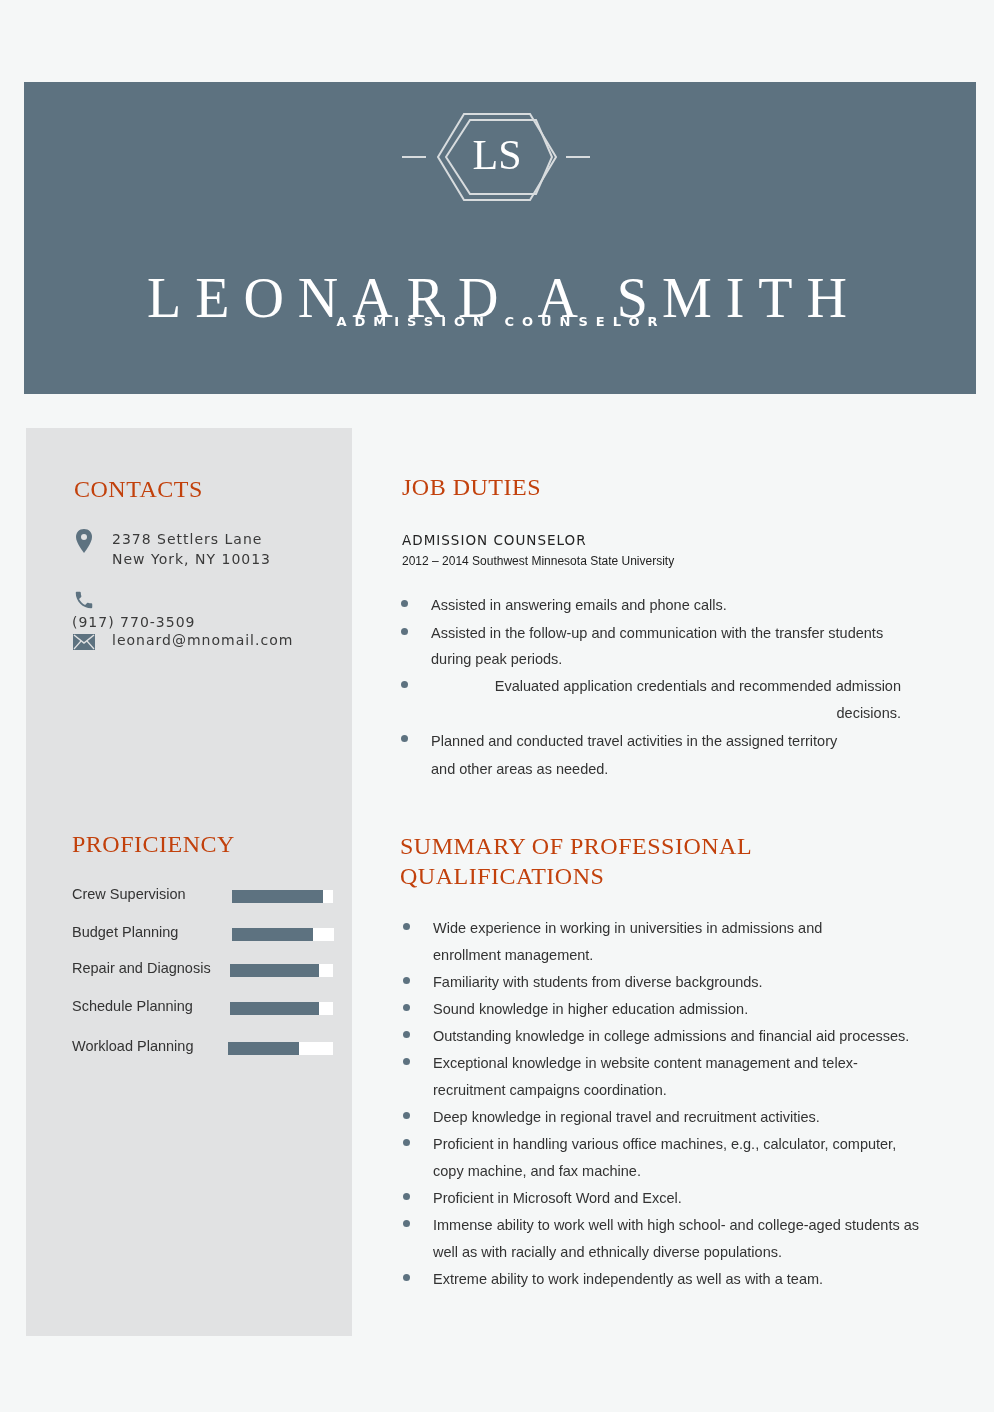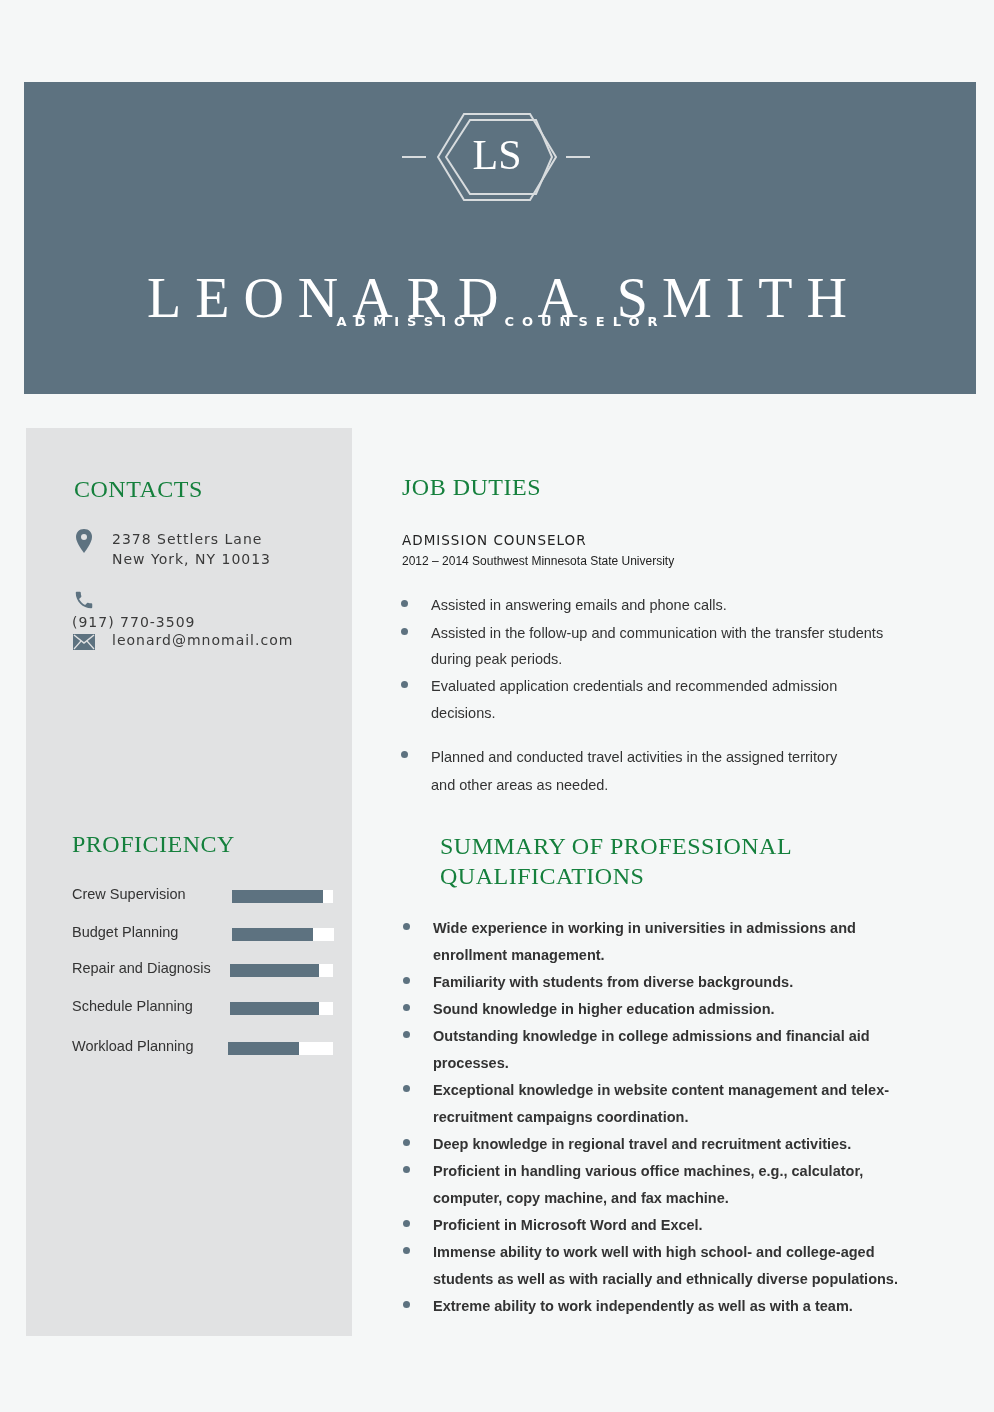--- a/index.html
+++ b/index.html
@@ -2,21 +2,21 @@
 <html><head>
 <meta charset="utf-8">
 <style>
   html, body { margin:0; padding:0; }
   body { width:994px; height:1412px; background:#f5f7f7; position:relative; overflow:hidden; font-family:"Liberation Sans", sans-serif; color:#333; }
   .header { position:absolute; left:24px; top:82px; width:952px; height:312px; background:#5d7280; }
   .logo { position:absolute; left:400px; top:108px; width:192px; height:98px; }
   .name { position:absolute; left:0; top:228px; width:994px; text-align:center; font-family:"Liberation Serif", serif; font-size:56px; color:#ffffff; letter-spacing:14px; text-indent:14px; font-weight:normal; }
   .role { position:absolute; left:0; top:314px; width:994px; text-align:center; font-family:"DejaVu Sans", sans-serif; font-size:13px; font-weight:bold; color:#ffffff; letter-spacing:8px; text-indent:8px; }
   .sidebar { position:absolute; left:26px; top:428px; width:326px; height:908px; background:#e1e2e3; }
-  .heading { position:absolute; font-family:"Liberation Serif", serif; color:#15803d; font-size:24px; letter-spacing:0.5px; font-weight:normal; margin:0; line-height:30px; }
+  .heading { position:absolute; font-family:"Liberation Serif", serif; color:#c2410c; font-size:24px; letter-spacing:0.5px; font-weight:normal; margin:0; line-height:30px; }
   .contact-row { position:absolute; left:72px; display:flex; align-items:flex-start; }
   .contact-icon { width:24px; height:24px; margin-right:16px; display:flex; align-items:center; justify-content:center; }
   .contact-text { font-family:"DejaVu Sans", sans-serif; font-size:14px; color:#3a3a3a; letter-spacing:1px; line-height:20px; }
   .prof-row { position:absolute; left:72px; width:262px; height:16px; }
   .prof-label { position:absolute; left:0; top:-2px; font-size:14.5px; color:#333; }
   .prof-bar { position:absolute; top:2px; height:13px; background:#ffffff; }
   .prof-fill { height:100%; background:#5d7280; }
   .job-title { position:absolute; left:402px; top:532px; font-family:"DejaVu Sans", sans-serif; font-size:13.5px; color:#222; letter-spacing:1px; }
   .job-meta { position:absolute; left:402px; top:554px; font-family:Liberation Sans, sans-serif; font-size:12px; color:#222; }
   ul.bullets { position:absolute; margin:0; padding:0; list-style:none; }
@@ -109,30 +109,30 @@
     </div>
 </div>
 
 <h2 class="heading" style="left:402px;top:472px;">JOB DUTIES</h2>
 <div class="job-title">ADMISSION COUNSELOR</div>
 <div class="job-meta">2012 – 2014 Southwest Minnesota State University</div>
 
 <ul class="bullets" style="left:401px;top:592px;width:500px;line-height:27px;">
   <li style="margin-bottom:1px;"><span class="dot"></span><span>Assisted in answering emails and phone calls.</span></li>
   <li style="margin-bottom:1px;line-height:26px;"><span class="dot"></span><span>Assisted in the follow-up and communication with the transfer students during peak periods.</span></li>
-  <li style="margin-bottom:16px;"><span class="dot"></span><span>Evaluated application credentials and recommended admission decisions.</span></li>
+  <li style="margin-bottom:0;text-align:right;"><span class="dot"></span><span>Evaluated application credentials and recommended admission decisions.</span></li>
   <li style="width:430px;line-height:28px;"><span class="dot"></span><span>Planned and conducted travel activities in the assigned territory and other areas as needed.</span></li>
 </ul>
 
-<h2 class="heading" style="left:400px;top:831px;margin-left:40px;">
+<h2 class="heading" style="left:400px;top:831px;">
   <div>SUMMARY OF PROFESSIONAL</div>
   <div>QUALIFICATIONS</div>
 </h2>
 
-<ul class="bullets" style="left:403px;top:915px;width:520px;line-height:27px;font-weight:bold;">
+<ul class="bullets" style="left:403px;top:915px;width:520px;line-height:27px;">
   <li style="width:460px;"><span class="dot"></span><span>Wide experience in working in universities in admissions and enrollment management.</span></li>
   <li><span class="dot"></span><span>Familiarity with students from diverse backgrounds.</span></li>
   <li><span class="dot"></span><span>Sound knowledge in higher education admission.</span></li>
   <li><span class="dot"></span><span>Outstanding knowledge in college admissions and financial aid processes.</span></li>
   <li style="width:470px;"><span class="dot"></span><span>Exceptional knowledge in website content management and telex-recruitment campaigns coordination.</span></li>
   <li><span class="dot"></span><span>Deep knowledge in regional travel and recruitment activities.</span></li>
   <li><span class="dot"></span><span>Proficient in handling various office machines, e.g., calculator, computer, copy machine, and fax machine.</span></li>
   <li><span class="dot"></span><span>Proficient in Microsoft Word and Excel.</span></li>
   <li style="width:505px;"><span class="dot"></span><span>Immense ability to work well with high school- and college-aged students as well as with racially and ethnically diverse populations.</span></li>
   <li><span class="dot"></span><span>Extreme ability to work independently as well as with a team.</span></li>

